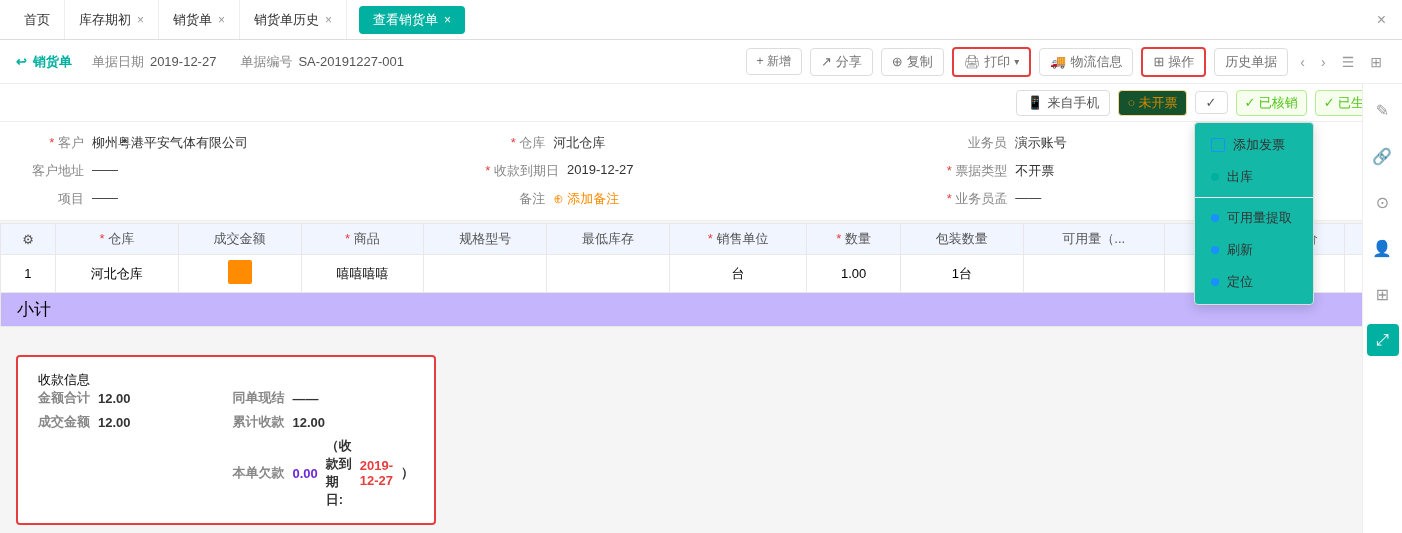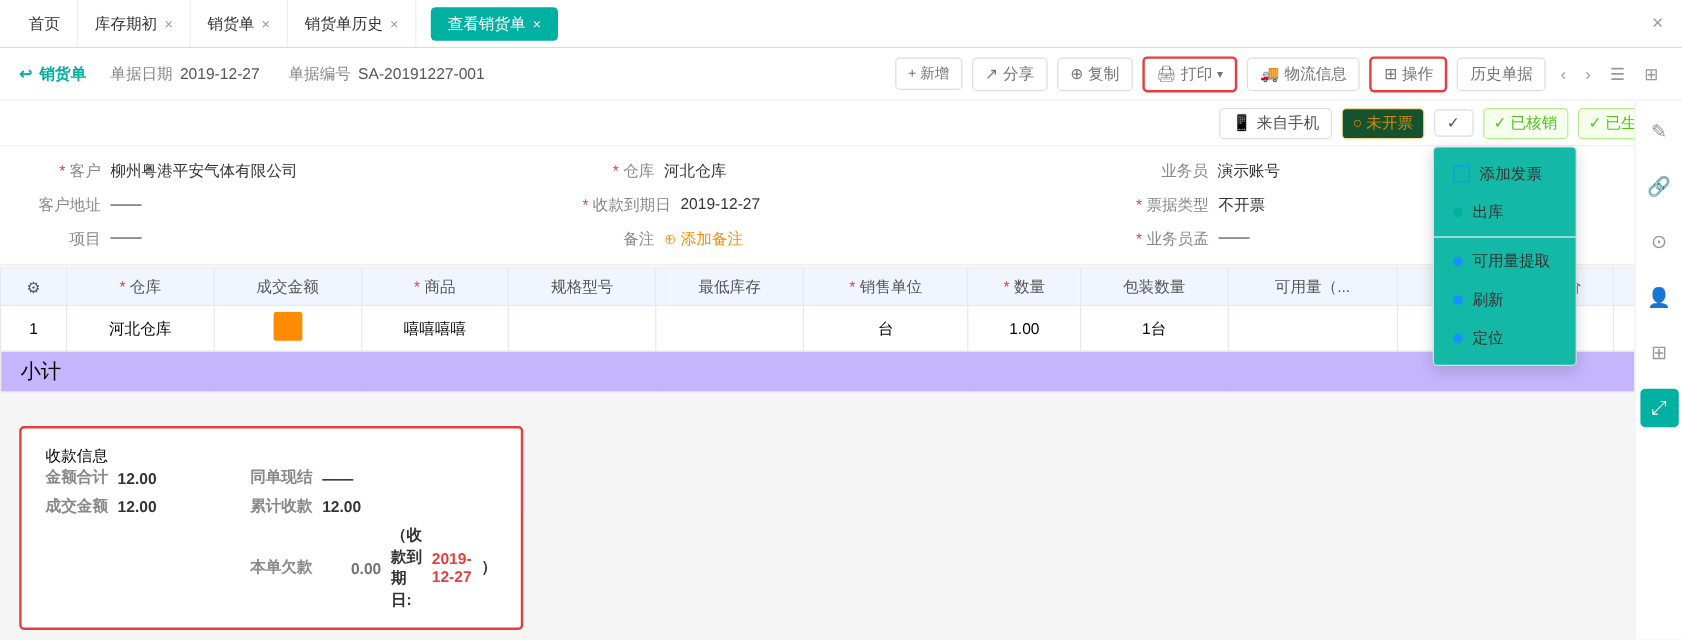--- a/index.html
+++ b/index.html
@@ -68,21 +68,21 @@
     thead tr { background: #f0f5ff; }
     th { padding: 6px 10px; border: 1px solid #e8e8e8; color: #555; font-weight: normal; white-space: nowrap; text-align: center; }
     th.required::before { content: '* '; color: #e63e3e; }
     td { padding: 5px 10px; border: 1px solid #e8e8e8; text-align: center; }
     tr.subtotal td { background: #c4b5fd; font-size: 17px; }
     .product-img { width: 24px; height: 24px; background: #ff8c00; display: inline-block; border-radius: 2px; }
     .info-grid { display: grid; grid-template-columns: 1fr 1fr; gap: 6px 30px; }
     .info-row { display: flex; align-items: center; gap: 8px; font-weight: bold; }
     .info-label { color: #888; white-space: nowrap; }
     .info-value { color: #333; }
-    .info-value.red { color: #737373; margin-left: 24px; }
+    .info-value.red { color: #6d28d9; }
     .info-value.date-red { color: #e63e3e; }
 
     
     .right-sidebar {
       position: absolute; right: 0; top: 84px; bottom: 0; width: 40px;
       background: #fff; border-left: 1px solid #eee; display: flex; flex-direction: column;
       align-items: center; padding-top: 10px; gap: 14px;
     }
     .sidebar-icon { color: #999; font-size: 16px; cursor: pointer; display: flex; align-items: center; justify-content: center; width: 32px; height: 32px; border-radius: 4px; }
     .sidebar-icon.active { background: #00b0a0; color: #fff; }

